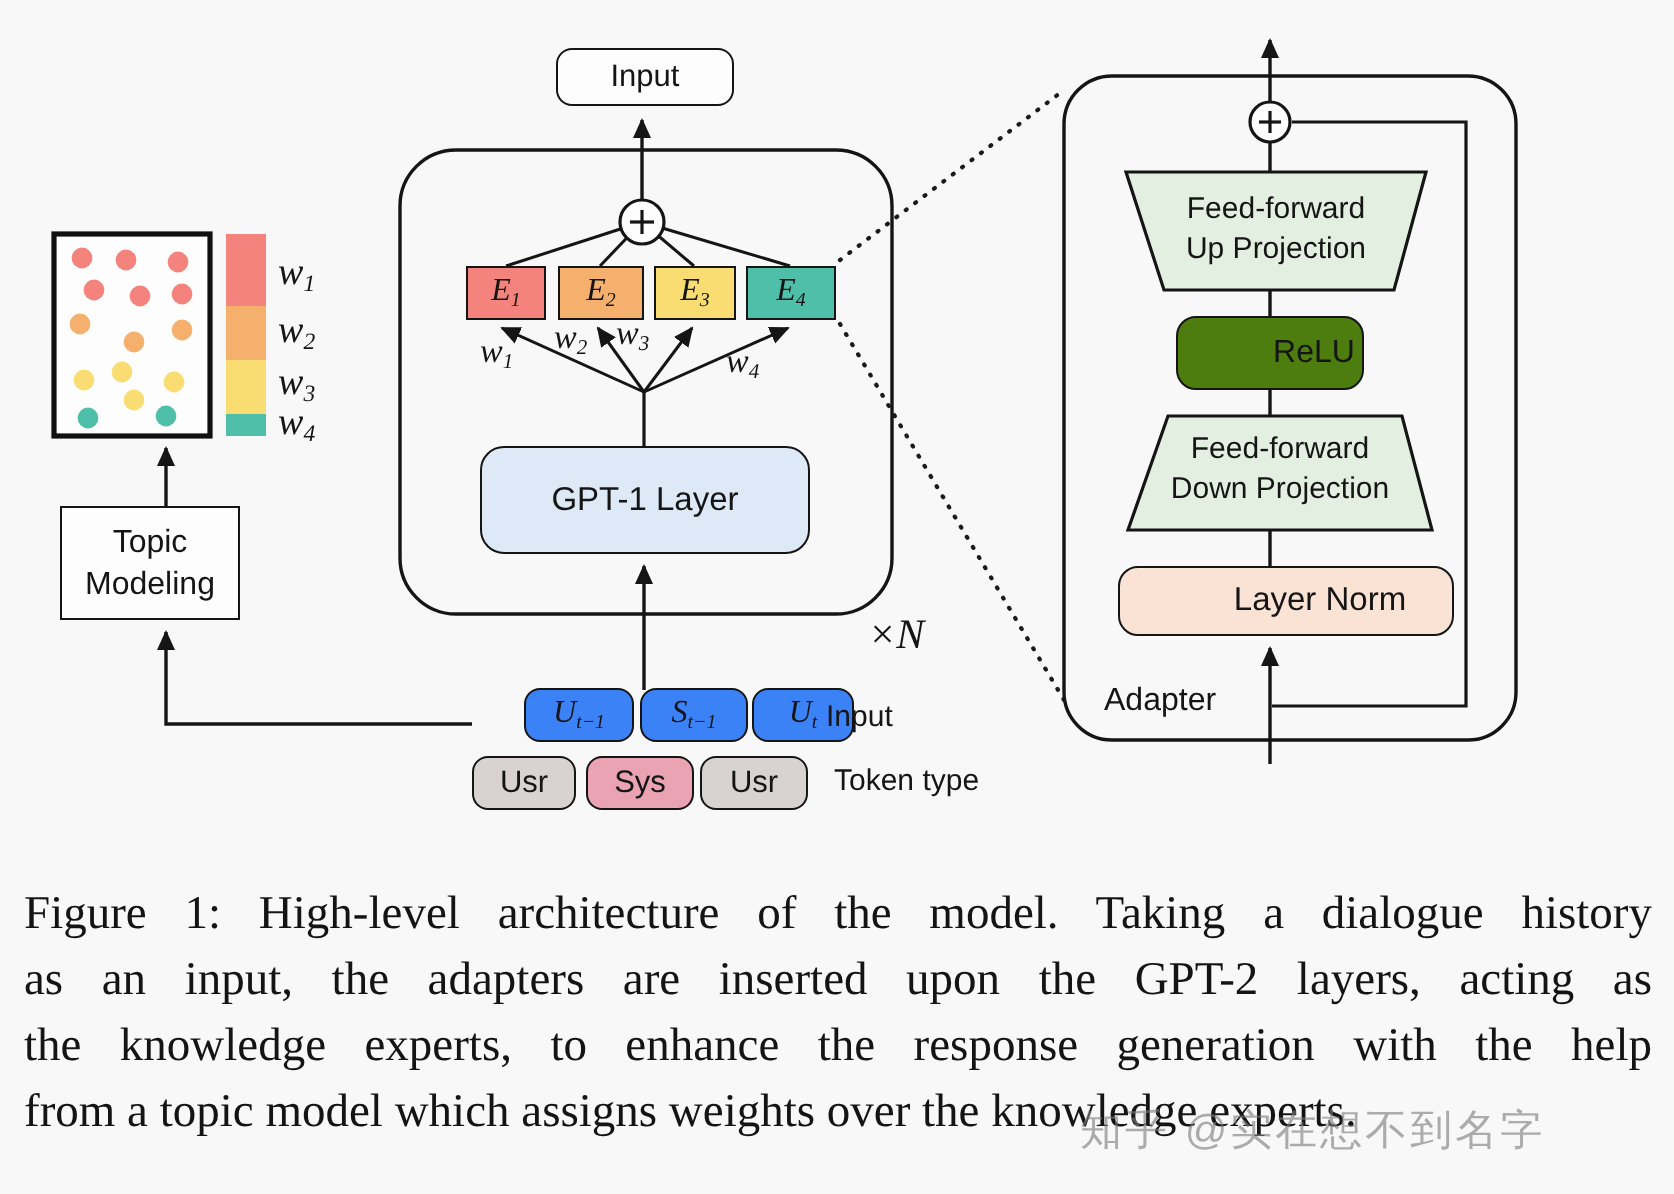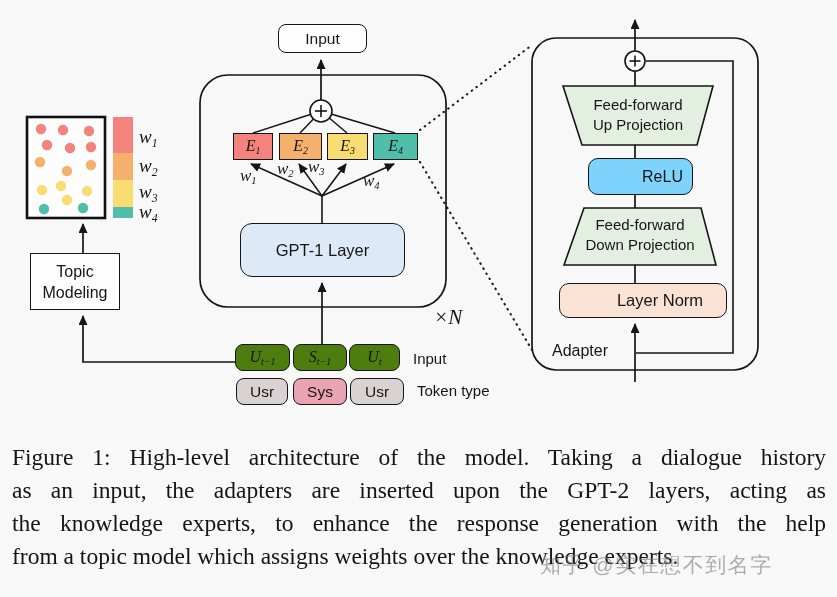--- a/index.html
+++ b/index.html
@@ -12,21 +12,21 @@
   .rounded{border-radius:8px;}
   .mathit{font-family:"Liberation Serif","DejaVu Serif",serif;font-style:italic;}
   .mathit sub{font-size:0.62em;font-style:italic;vertical-align:-0.3em;letter-spacing:0;}
   .e-box{top:133px;height:27px;font-size:16px;border-width:1.4px;}
   .e1{left:233px;width:40px;background:#f4837d;}
   .e2{left:279px;width:43px;background:#f6b06e;}
   .e3{left:327px;width:41px;background:#f9dd72;}
   .e4{left:373px;width:45px;background:#4fbfa9;}
   .wlab{position:absolute;font-size:17px;color:#151515;}
   .legend-lab{position:absolute;left:139px;font-size:19px;color:#151515;}
-  .tok{top:344px;height:27px;border-radius:8px;background:#4d7c0f;font-size:16px;}
+  .tok{top:344px;height:27px;border-radius:8px;background:#3b82f6;font-size:16px;margin-left:27px;}
   .ttype{top:378px;height:27px;border-radius:8px;font-size:15.5px;font-family:"Liberation Sans",sans-serif;justify-content:center;}
   .gray-tok{background:#d9d2d2;}
   .pink-tok{background:#e9a3b2;}
   .sidelab{position:absolute;font-size:15px;color:#151515;}
   .trap-text{position:absolute;text-align:center;font-size:15px;line-height:20px;color:#151515;}
   .caption{position:absolute;left:12px;top:441px;width:814px;
            font-family:"Liberation Serif","DejaVu Serif",serif;font-size:23.5px;
            line-height:33px;color:#141414;}
   .cap-line{text-align:justify;text-align-last:justify;}
   .cap-last{text-align:left;}
@@ -182,21 +182,21 @@
 
   <div class="legend-lab mathit" style="top:126px;"><span>w</span><sub>1</sub></div>
   <div class="legend-lab mathit" style="top:155px;"><span>w</span><sub>2</sub></div>
   <div class="legend-lab mathit" style="top:181px;"><span>w</span><sub>3</sub></div>
   <div class="legend-lab mathit" style="top:201px;"><span>w</span><sub>4</sub></div>
 
   <div class="trap-text" style="left:563px;top:95px;width:150px;">
     <div>Feed-forward</div>
     <div>Up Projection</div>
   </div>
-  <div class="box" style="left:588px;top:158px;width:105px;height:37px;border-radius:10px;background:#7dd3fc;font-size:16px;padding-left:44px;">
+  <div class="box" style="left:588px;top:158px;width:94px;height:37px;border-radius:10px;background:#4d7c0f;font-size:16px;padding-left:44px;">
     <span>ReLU</span>
   </div>
   <div class="trap-text" style="left:564px;top:215px;width:152px;">
     <div>Feed-forward</div>
     <div>Down Projection</div>
   </div>
   <div class="box" style="left:559px;top:283px;width:168px;height:35px;border-radius:10px;background:#fae3d5;font-size:16.5px;padding-left:34px;">
     <span>Layer Norm</span>
   </div>
   <div class="abs" style="left:552px;top:342px;font-size:16px;color:#151515;">Adapter</div>

